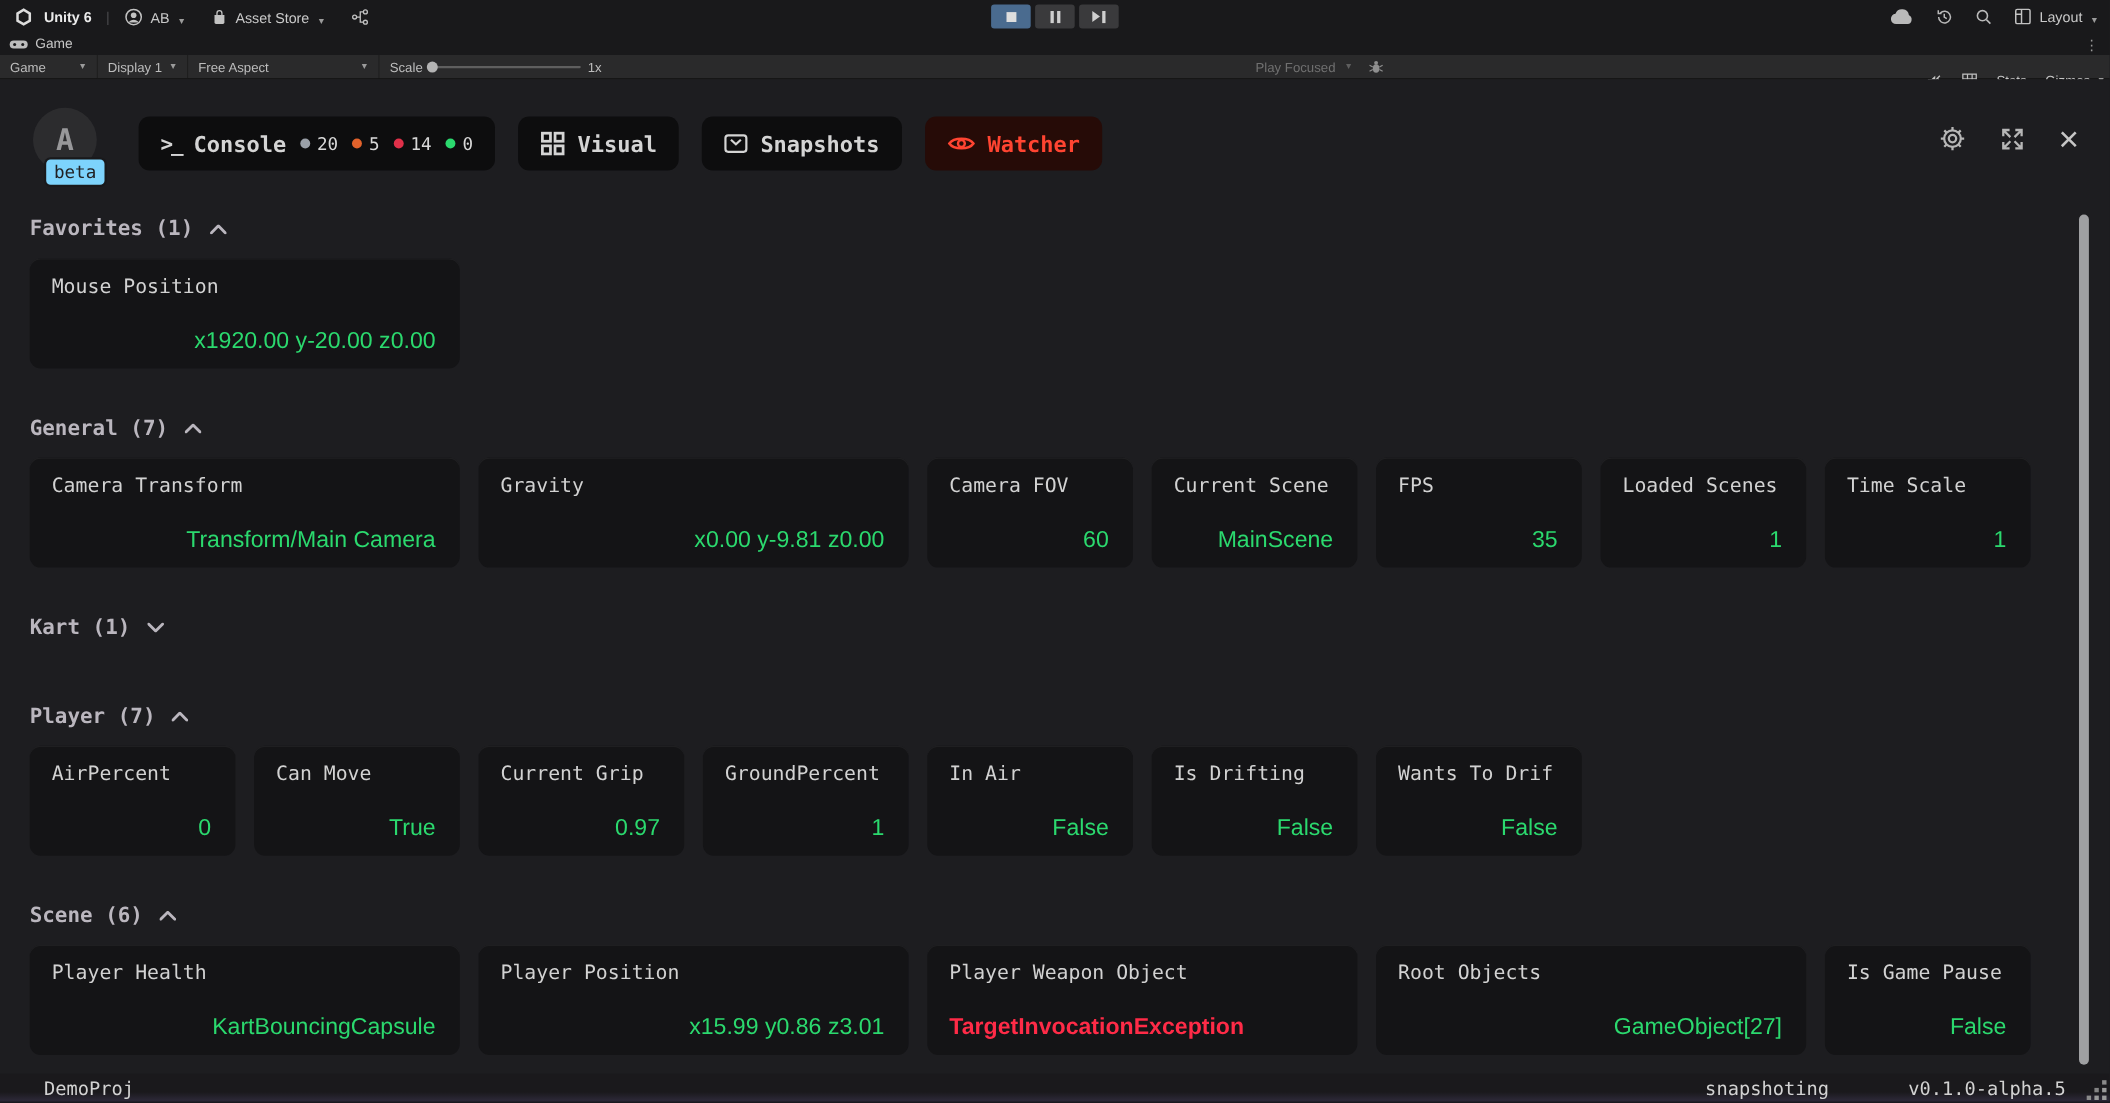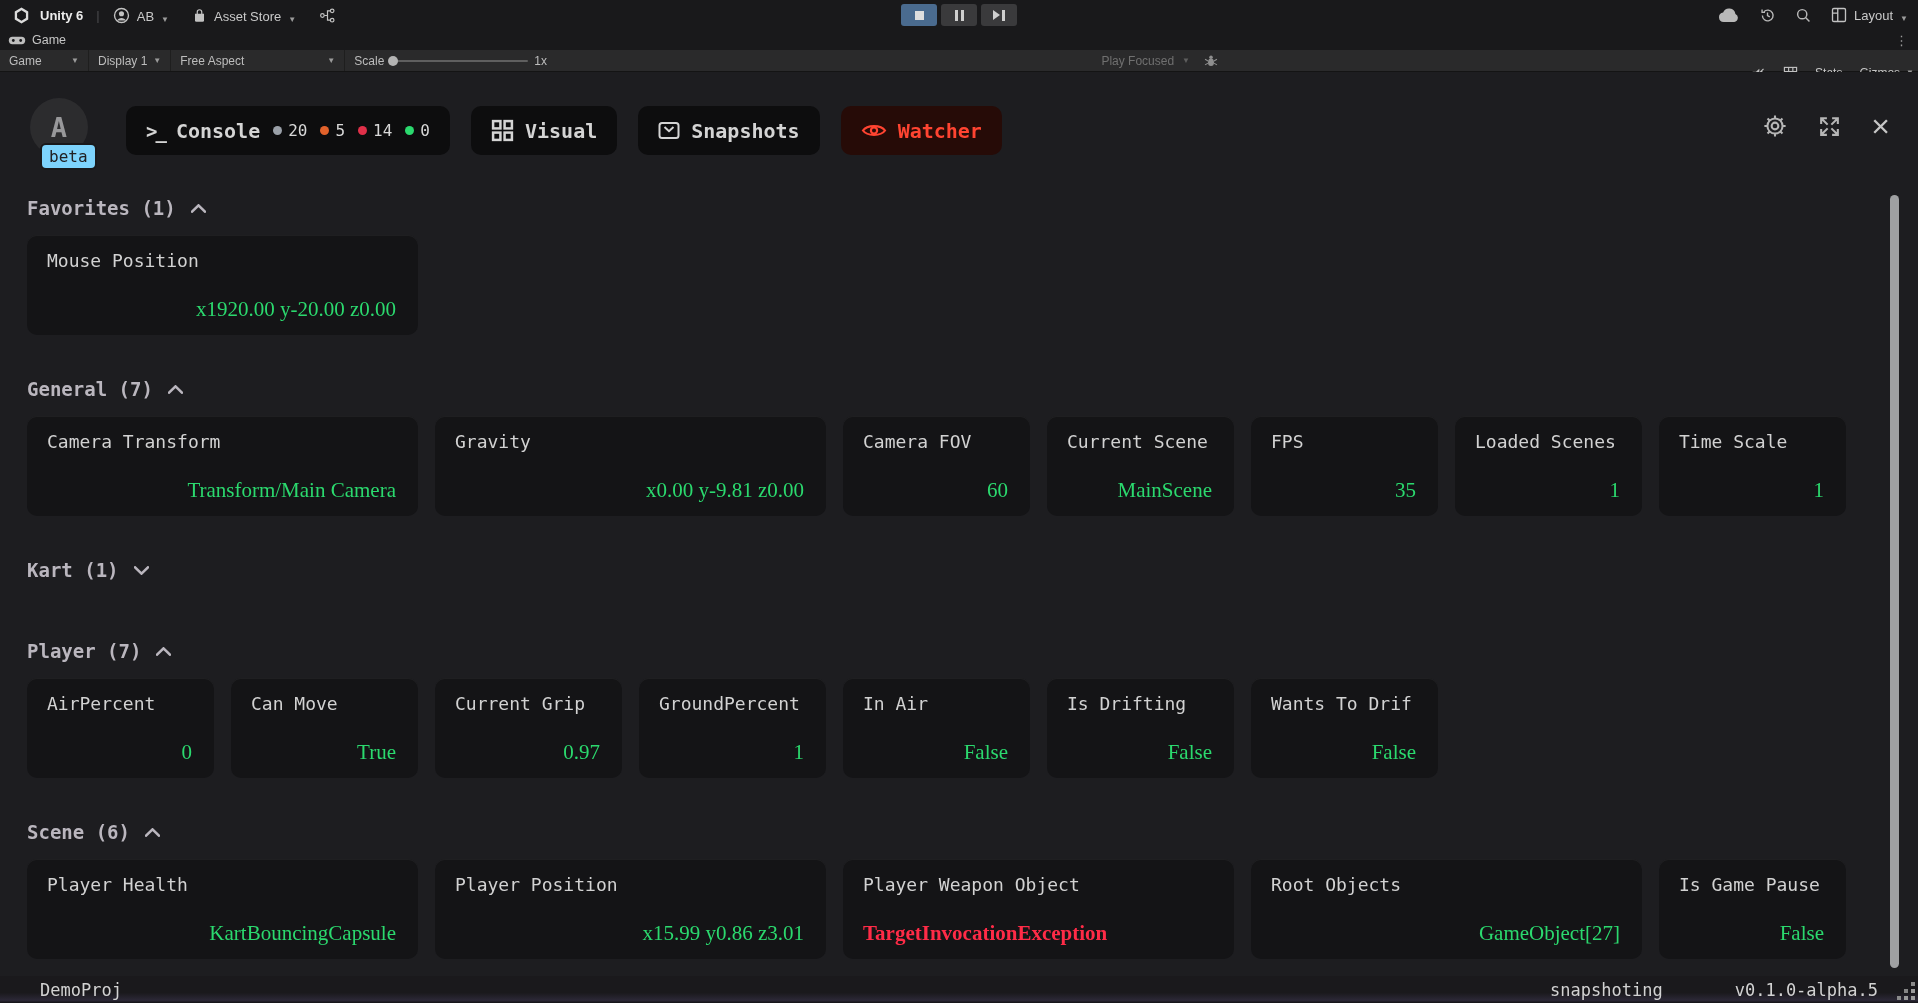--- a/index.html
+++ b/index.html
@@ -29,21 +29,21 @@
   
   .tabrow{height:20px;background:#19191b;display:flex;align-items:center;padding:0 8px;color:#c6c6c6;font-size:12.5px;gap:6px;}
   .tabrow-more{margin-left:auto;color:#9a9a9a;font-size:13px;letter-spacing:0;padding-right:2px;}
   
   .gametoolbar{height:22px;background:#2a2a2b;border-bottom:1px solid #141414;display:flex;align-items:center;font-size:12px;color:#bdbdbd;position:relative;box-sizing:border-box;}
   .tb-item{display:flex;align-items:center;gap:6px;padding:0 9px;height:100%;}
   .tb-item.bordered{border-right:1px solid #1e1e1e;}
   .tb-item.aspect{width:155px;justify-content:space-between;}
   .slider-track{width:138px;height:2px;background:#5f5f5f;border-radius:1px;position:relative;}
   .slider-thumb{position:absolute;left:-2px;top:-4px;width:10px;height:10px;border-radius:50%;background:#b4b4b4;}
-  .pf-group{position:absolute;right:700px;top:0;height:100%;display:flex;align-items:center;gap:8px;color:#707070;}
+  .pf-group{position:absolute;right:660px;top:0;height:100%;display:flex;align-items:center;gap:8px;color:#707070;}
   .pf-group .caret{color:#5e5e5e;}
   .gt-right{position:absolute;right:4px;top:16px;height:100%;display:flex;align-items:flex-start;gap:17px;color:#c6c6c6;}
   
   .gameview{position:absolute;top:72px;left:0;right:0;bottom:27px;background:#1d1d20;overflow:hidden;}
   .avatar{position:absolute;left:30px;top:26px;width:58px;height:58px;border-radius:50%;background:#2c2c2e;display:flex;align-items:center;justify-content:center;font-family:var(--mono);font-weight:bold;font-size:27px;color:#98989a;}
   .beta{position:absolute;left:42px;top:73px;background:#7dd3fc;color:#212123;font-family:var(--mono);font-size:16px;padding:2px 7px;border-radius:4px;box-shadow:0 0 0 2px #19191b;}
   .tabs{position:absolute;left:126px;top:34px;display:flex;gap:21px;}
   .tab{height:49px;border:none;border-radius:10px;background:#0d0d0e;color:#d4d4d4;display:flex;align-items:center;gap:11px;padding:0 20px;font-family:var(--mono);font-weight:bold;font-size:20px;}
   .tab.active{background:#260b07;color:var(--watcher);}
   .tab-ico{display:flex;align-items:center;}
@@ -53,21 +53,21 @@
   .hdr-icons{position:absolute;right:28px;top:40px;display:flex;align-items:center;gap:29px;color:#b6b6b6;}
   .hdr-icons .xmark{font-size:32px;line-height:28px;color:#c6c6c6;font-family:"Liberation Sans",sans-serif;}
   
   .content{position:absolute;left:27px;top:124px;width:1819px;}
   .stitle{margin:0 0 15px 0;height:24px;display:flex;align-items:center;gap:15px;font-family:var(--mono);font-weight:bold;font-size:19px;color:#bab6be;}
   .chev{display:flex;align-items:center;}
   .cards{display:flex;gap:17px;margin-bottom:42px;min-height:0;}
   .card{width:187px;height:100px;background:#141416;border-radius:10px;position:relative;overflow:hidden;box-sizing:border-box;box-shadow:inset 0 1px 0 rgba(255,255,255,0.05);}
   .card.wide{width:391px;}
   .clabel{position:absolute;left:20px;top:15px;font-family:var(--mono);font-size:18px;color:#d2d2d2;white-space:nowrap;max-width:calc(100% - 22px);overflow:hidden;}
-  .cvalue{position:absolute;right:22px;bottom:13px;font-family:Liberation Serif, serif;font-size:21px;color:var(--green);white-space:nowrap;}
+  .cvalue{position:absolute;right:22px;bottom:13px;font-family:Liberation Sans, sans-serif;font-size:21px;color:var(--green);white-space:nowrap;}
   .cvalue.err{left:20px;right:auto;color:var(--red);font-weight:bold;}
   .scrollthumb{position:absolute;right:19px;top:123px;width:9px;height:773px;border-radius:5px;background:#9fa0a2;}
   
   .statusbar{position:absolute;left:0;right:0;bottom:0;height:27px;background:linear-gradient(180deg,#1a191c 0%,#1a191c 62%,#2c2837 90%,#131215 100%);display:flex;align-items:center;font-family:var(--mono);font-size:17px;color:#d2d2d2;padding-left:40px;box-sizing:border-box;}
   .sb-right{margin-left:auto;display:flex;gap:72px;margin-right:40px;}
   .grip{position:absolute;right:3px;bottom:3px;width:4px;height:4px;background:#9a9a9a;
         box-shadow:-7px 0 0 #9a9a9a,-14px 0 0 #8a8a8a,0 -7px 0 #9a9a9a,-7px -7px 0 #848484,0 -14px 0 #8a8a8a;}
   svg{display:block;}
 </style>
 </head>

